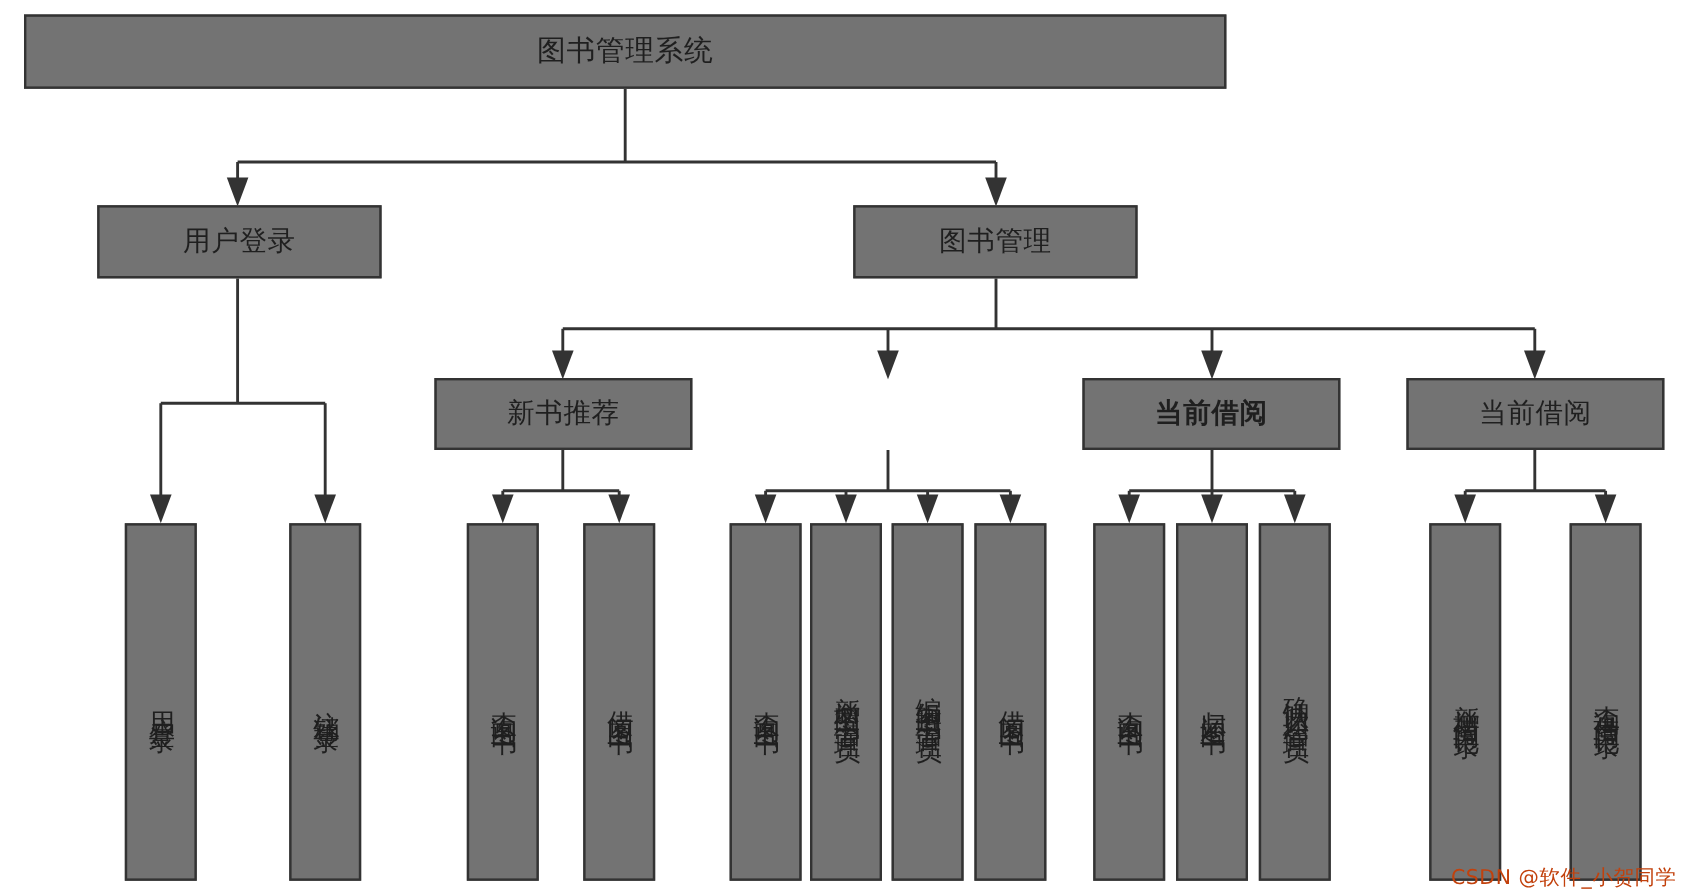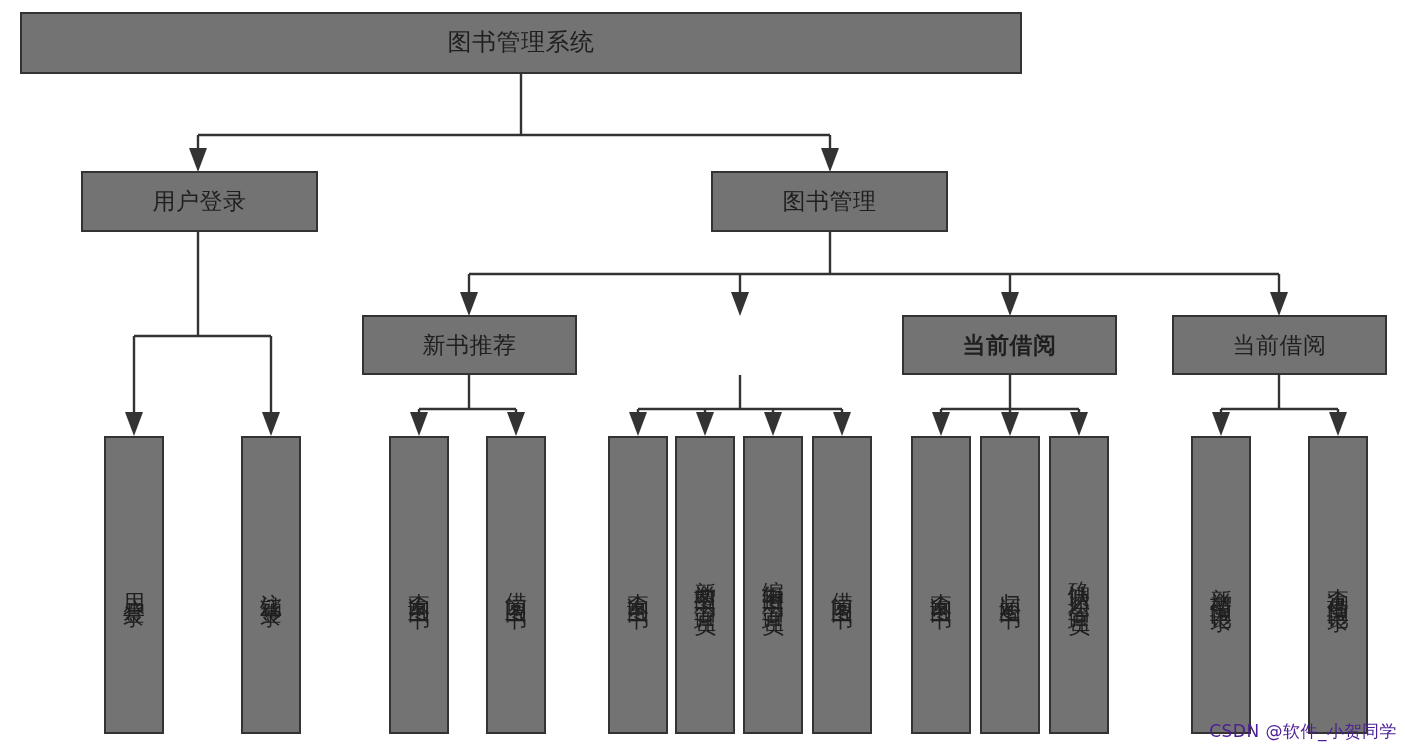--- a/index.html
+++ b/index.html
@@ -76,21 +76,21 @@
     line-height: 1;
     white-space: nowrap;
   }
   
   #watermark {
     position: absolute;
     right: 8px;
     bottom: 4px;
     z-index: 3;
     font-size: 17px;
-    color: #4c1d95;
+    color: #c2410c;
     letter-spacing: 0.5px;
     white-space: nowrap;
     pointer-events: none;
     text-align: right;
   }
 </style>
 </head>
 <body>
 
 <div id="canvas">

